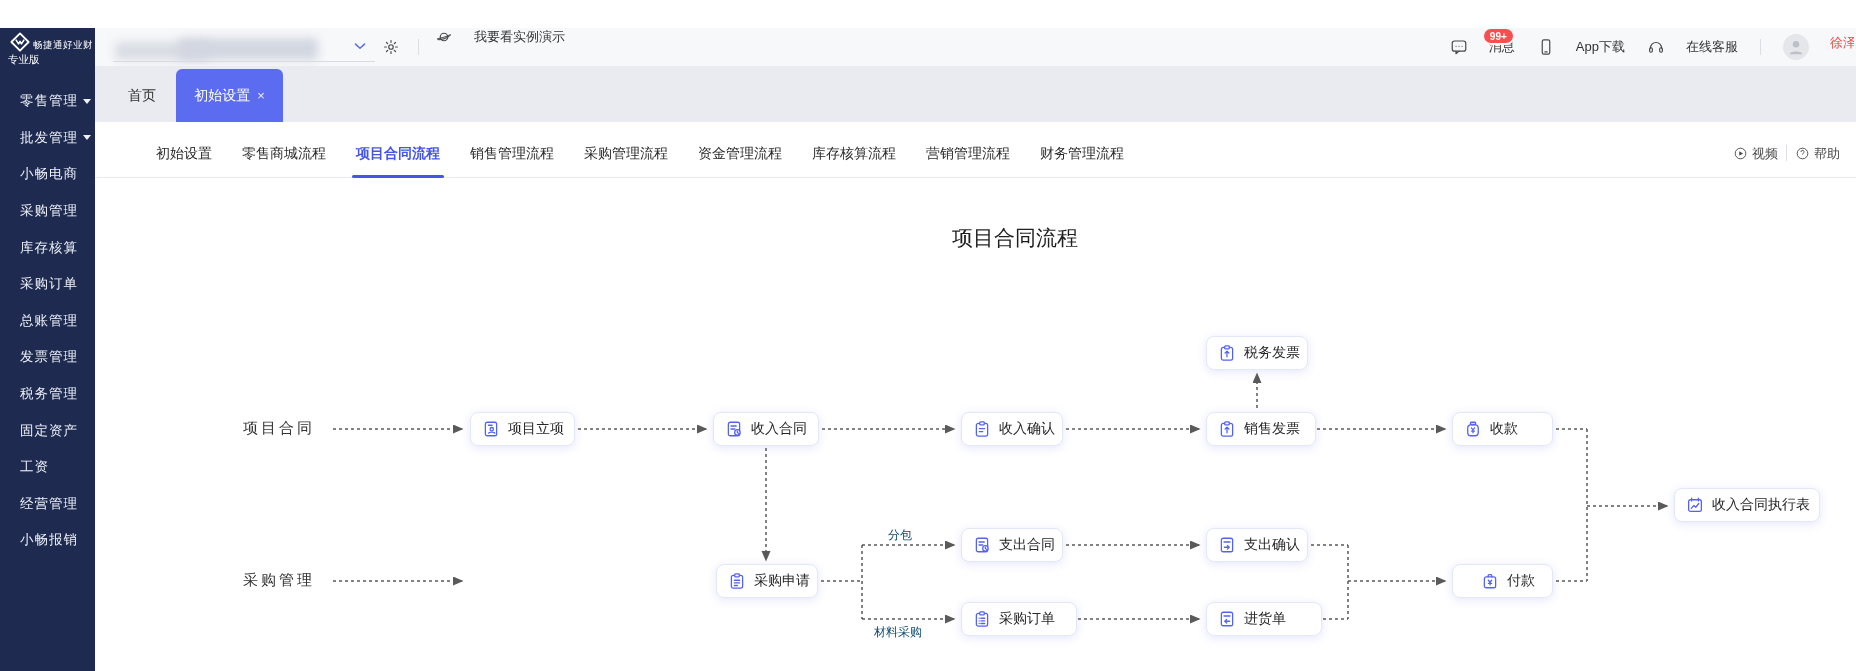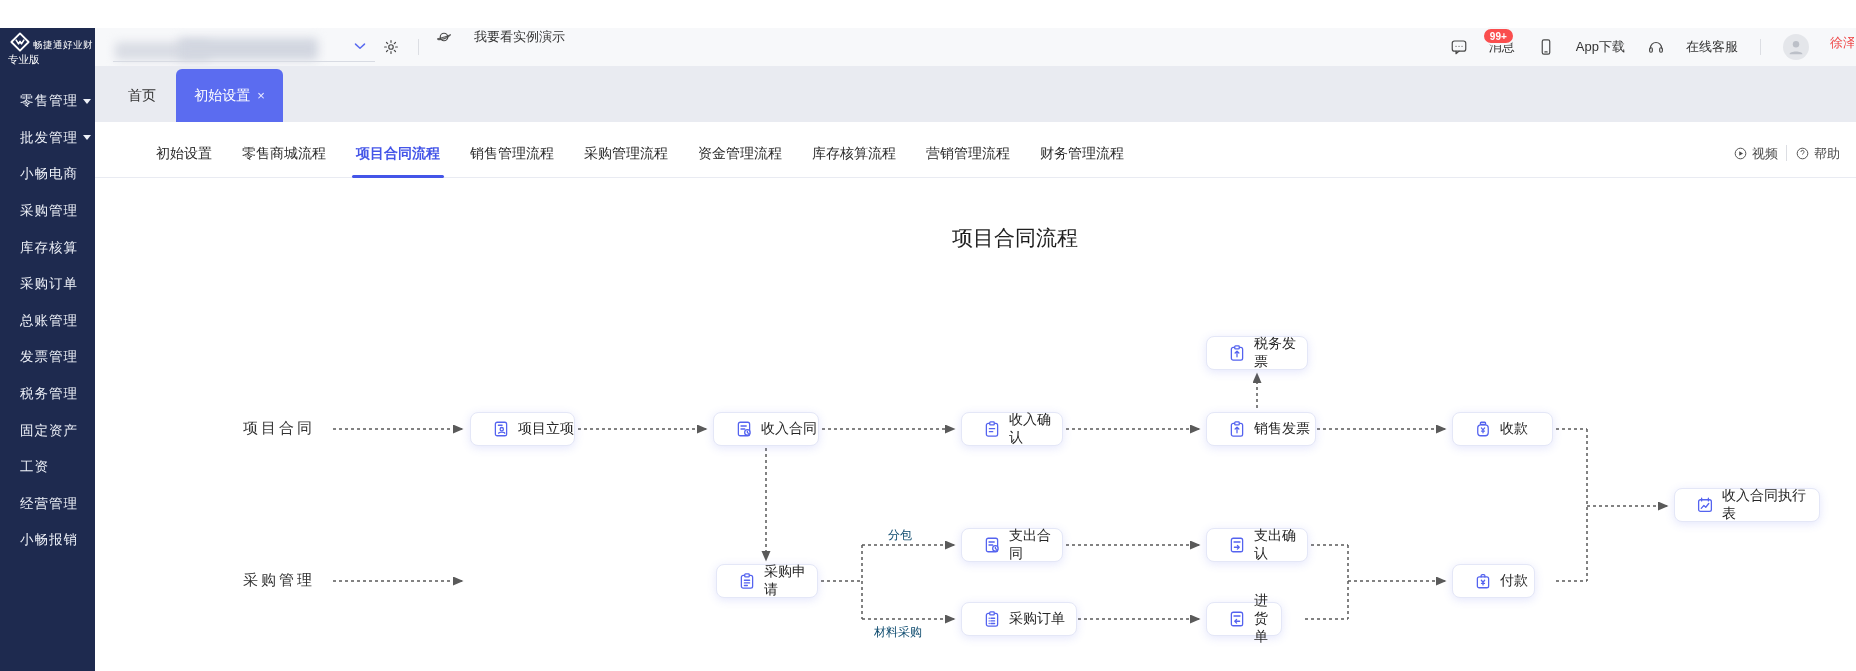--- a/index.html
+++ b/index.html
@@ -49,21 +49,21 @@
   .flow-tab.active { color:var(--accent2,#4558e9); font-weight:bold; }
   .flow-tab.active::after { content:""; position:absolute; left:-4px; right:-4px; bottom:0; height:3px; background:var(--accent2,#4558e9); border-radius:2px; }
   #flowtab-right { margin-left:auto; display:flex; align-items:flex-start; gap:8px; padding-right:16px; font-size:13px; color:#4a4a4a; }
   .ft-ic { width:15px; height:15px; stroke:#4a4a4a; fill:none; stroke-width:1.5; }
   .ft-item { display:flex; align-items:center; gap:4px; cursor:pointer; }
 
   
   #content { position:absolute; left:95px; top:178px; width:1761px; height:493px; background:#fff; }
   #page-title { position:absolute; left:930px; top:224px; width:170px; font-size:21px; color:#1f1f1f; text-align:center; white-space:nowrap; }
   #flow-svg { position:absolute; left:0; top:0; width:1856px; height:671px; pointer-events:none; }
-  .node { position:absolute; display:flex; align-items:center; gap:8px; padding-left:21px; height:34px; background:#fff; border:1px solid #e4e7f7; border-radius:8px; box-shadow:0 2px 10px rgba(84,99,238,.16); font-size:14px; color:#262626; cursor:pointer; z-index:3; }
+  .node { position:absolute; display:flex; align-items:center; gap:8px; padding-left:11px; height:34px; background:#fff; border:1px solid #e4e7f7; border-radius:8px; box-shadow:0 2px 10px rgba(84,99,238,.16); font-size:14px; color:#262626; cursor:pointer; z-index:3; }
   .node svg { width:18px; height:18px; stroke:var(--nodeicon,#5463ef); fill:none; stroke-width:1.7; stroke-linecap:round; stroke-linejoin:round; flex:0 0 auto; }
   .row-label { position:absolute; font-size:15px; letter-spacing:3px; color:#333; white-space:nowrap; z-index:2; }
   .branch-label { position:absolute; font-size:12px; color:#0c4a6e; white-space:nowrap; z-index:2; }
 </style>
 </head>
 <body>
 
 <svg width="0" height="0" style="position:absolute">
   <defs>
     <symbol id="doc-person-icon" viewBox="0 0 24 24">
@@ -399,33 +399,33 @@
           <use href="#doc-arrow-right-icon"></use>
         </svg>
         <span>支出确认</span>
       </div>
       <div class="node" style="left: 716px; top: 564px; width: 102px;">
         <svg>
           <use href="#clipboard-doc-icon"></use>
         </svg>
         <span>采购申请</span>
       </div>
-      <div class="node" style="left: 1452px; top: 564px; width: 83px;">
+      <div class="node" style="left: 1452px; top: 564px; width: 101px; justify-content: center;">
         <svg>
           <use href="#case-yen-icon"></use>
         </svg>
         <span>付款</span>
       </div>
       <div class="node" style="left: 961px; top: 602px; width: 116px;">
         <svg>
           <use href="#clipboard-list-icon"></use>
         </svg>
         <span>采购订单</span>
       </div>
-      <div class="node" style="left: 1206px; top: 602px; width: 76px;">
+      <div class="node" style="left: 1206px; top: 602px; width: 116px;">
         <svg>
           <use href="#doc-arrow-left-icon"></use>
         </svg>
         <span>进货单</span>
       </div>
       <div class="row-label" style="left: 243px; top: 419px;">项目合同</div>
       <div class="row-label" style="left: 243px; top: 571px;">采购管理</div>
       <div class="branch-label" style="left: 888px; top: 527px;">分包</div>
       <div class="branch-label" style="left: 874px; top: 624px;">材料采购</div>
     </div>

